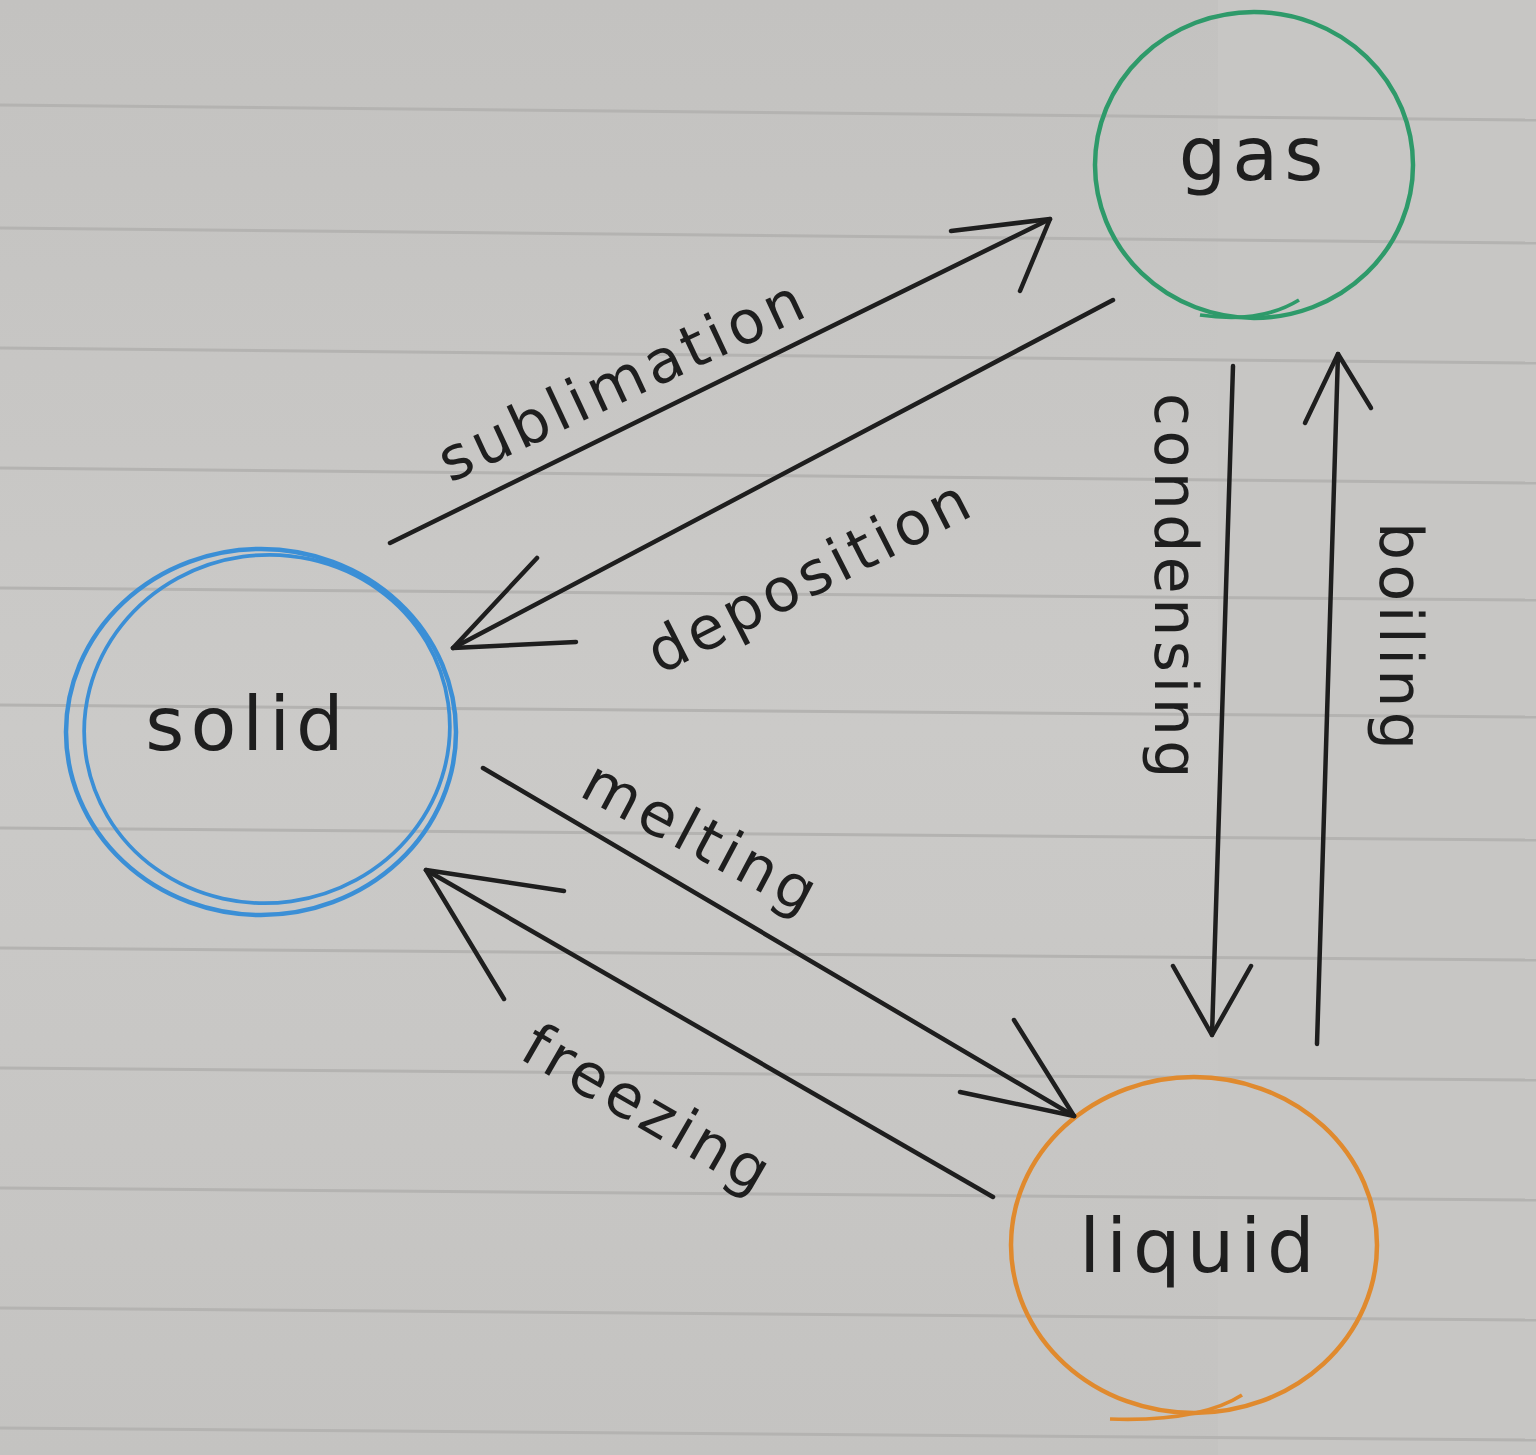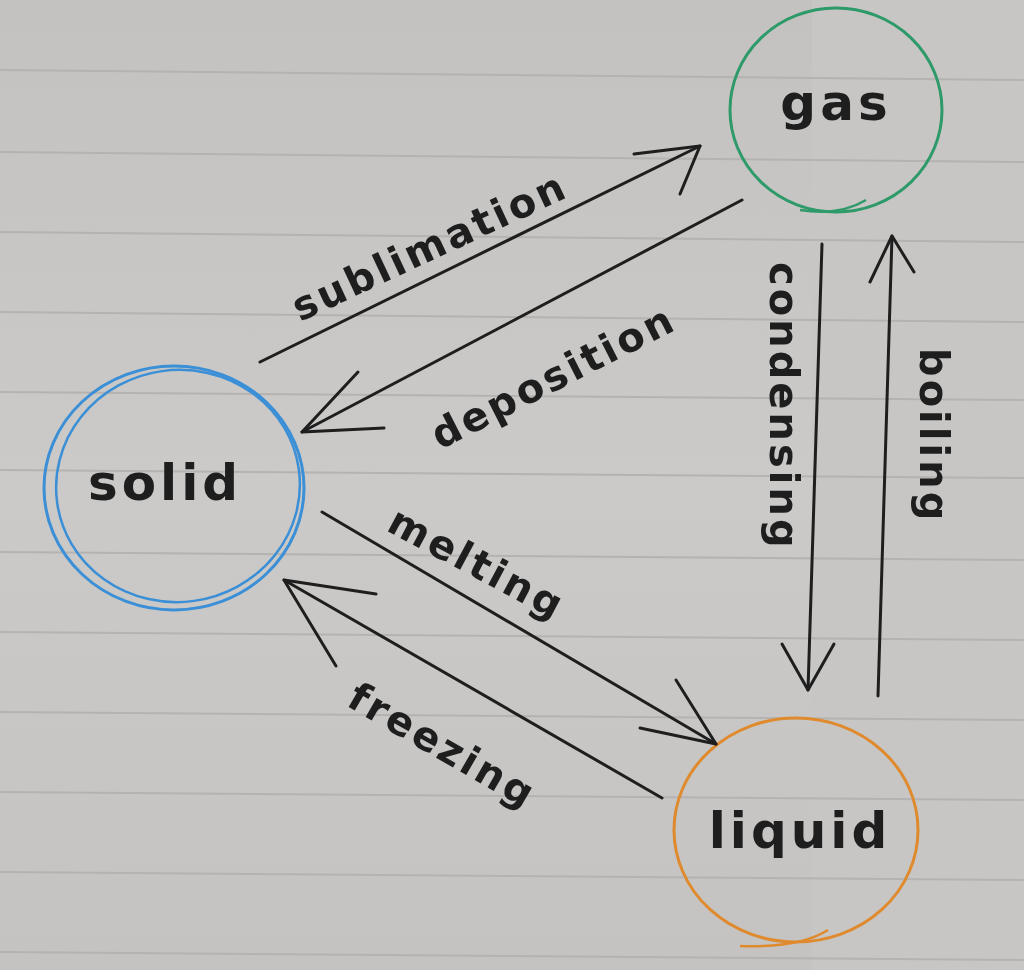--- a/index.html
+++ b/index.html
@@ -1,20 +1,19 @@
 <!DOCTYPE html>
 <html><head>
 <meta charset="utf-8">
 <style>
   html, body { margin: 0; padding: 0; }
   body { width: 1024px; height: 970px; overflow: hidden; background: #c7c6c4; }
   .paper {
     position: relative; width: 812px; height: 970px;
     background: linear-gradient(180deg, #c3c2c0 0%, #cbcac8 50%, #c4c3c1 100%);
-    font-weight: bold;
   }
   svg { position: absolute; left: 0; top: 0; }
   .hand { font-family: "DejaVu Sans", sans-serif; fill: #1e1e1e; }
   .label { font-size: 40px; letter-spacing: 3px; }
   .node-label { font-size: 50px; letter-spacing: 4px; }
   .ink { stroke: #1e1e1e; stroke-width: 3; fill: none; stroke-linecap: round; stroke-linejoin: round; }
   .rule { stroke: #b4b3b1; stroke-width: 2; }
 </style>
 </head>
 <body>

